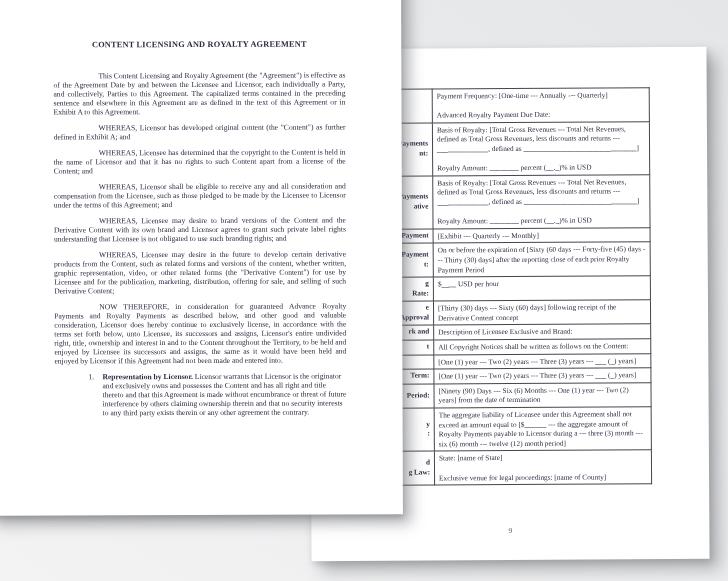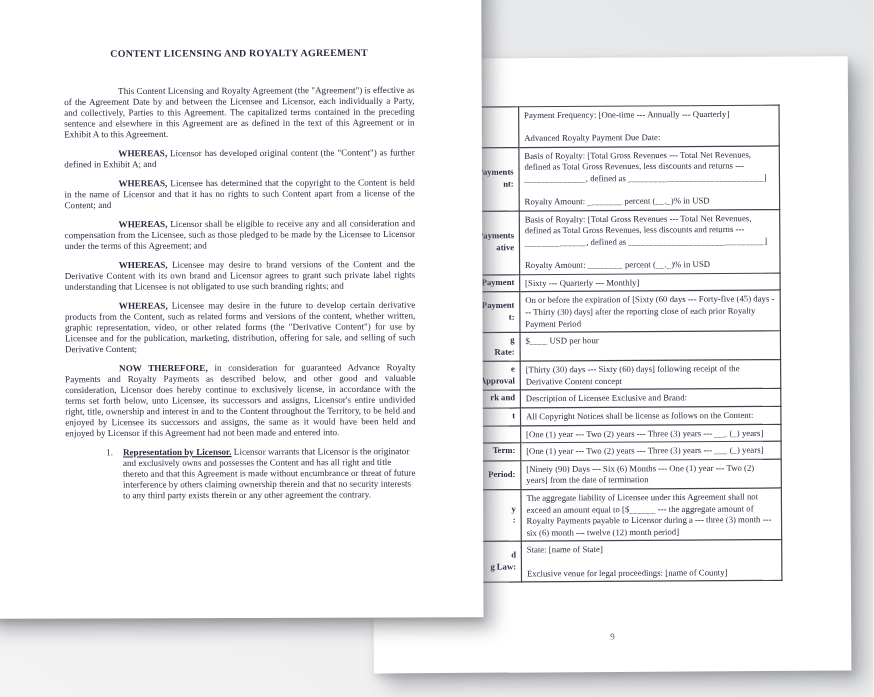--- a/index.html
+++ b/index.html
@@ -48,27 +48,27 @@
   }
   .doc-body{position:absolute;left:68px;right:56px;top:62px;}
   .doc-title{
     text-align:center;font-weight:bold;font-size:8.3px;letter-spacing:.2px;
     margin:0 0 22px 0;
   }
   .para{
     text-align:justify;text-indent:45px;
     font-size:7.6px;line-height:9px;margin:0 0 7px 0;
   }
-  .para b{font-weight:bold;}
+  .para b{font-weight:normal;}
   .list-item{
     position:relative;margin:3px 0 0 48px;
     font-size:7.6px;line-height:9px;text-align:left;
   }
   .list-item .num{position:absolute;left:-14px;top:0;}
-  .list-item .hd{font-weight:bold;text-decoration:underline;}
+  .list-item .hd{font-weight:bold;}
 </style>
 </head>
 <body>
 
 <div class="stage">
 
   <div class="page-right">
     <table class="royalty">
       <colgroup>
           <col class="c-label">
@@ -90,21 +90,21 @@
           </tr>
           <tr>
             <td class="lbl">Payments
 ative</td>
             <td class="cnt">Basis of Royalty: [Total Gross Revenues --- Total Net Revenues, defined as Total Gross Revenues, less discounts and returns --- ______________, defined as _______________________________]
 
 Royalty Amount: ________ percent (__._)% in USD</td>
           </tr>
           <tr>
             <td class="lbl">Payment</td>
-            <td class="cnt">[Sixty --- Quarterly --- Monthly]</td>
+            <td class="cnt">[Exhibit --- Quarterly --- Monthly]</td>
           </tr>
           <tr>
             <td class="lbl">Payment
 t:</td>
             <td class="cnt">On or before the expiration of [Sixty (60 days --- Forty-five (45) days --- Thirty (30) days] after the reporting close of each prior Royalty Payment Period</td>
           </tr>
           <tr>
             <td class="lbl">g
 Rate:</td>
             <td class="cnt">$____ USD per hour</td>
@@ -114,21 +114,21 @@
 Approval</td>
             <td class="cnt">[Thirty (30) days --- Sixty (60) days] following receipt of the Derivative Content concept</td>
           </tr>
           <tr>
             <td class="lbl">rk and</td>
             <td class="cnt">Description of Licensee Exclusive and Brand:
 </td>
           </tr>
           <tr>
             <td class="lbl">t</td>
-            <td class="cnt">All Copyright Notices shall be license as follows on the Content:
+            <td class="cnt">All Copyright Notices shall be written as follows on the Content:
 </td>
           </tr>
           <tr>
             <td class="lbl"></td>
             <td class="cnt">[One (1) year --- Two (2) years --- Three (3) years --- ___ (_) years]</td>
           </tr>
           <tr>
             <td class="lbl">Term:</td>
             <td class="cnt">[One (1) year --- Two (2) years --- Three (3) years --- ___ (_) years]</td>
           </tr>

